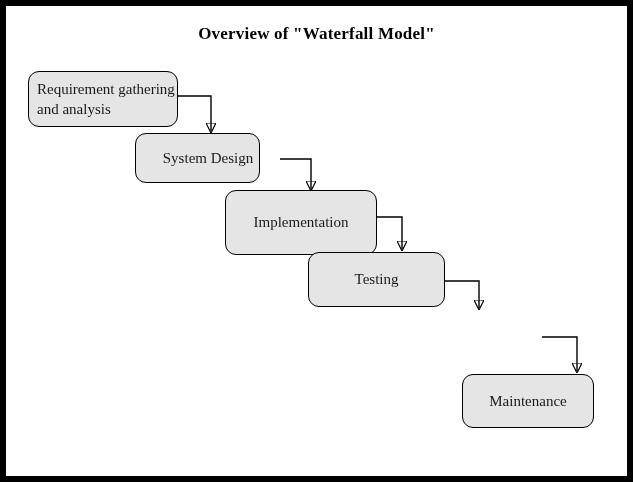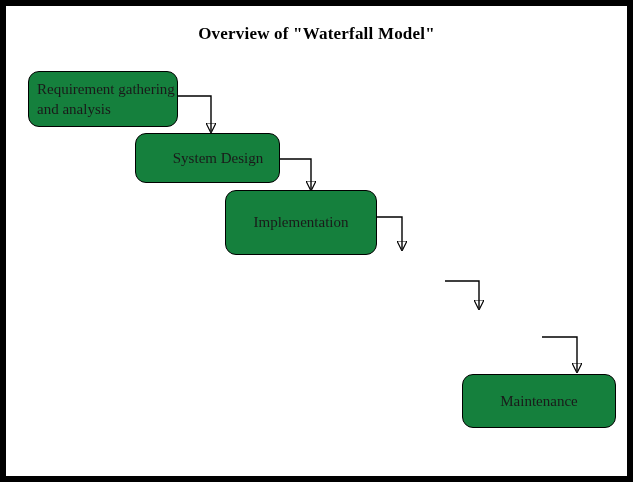--- a/index.html
+++ b/index.html
@@ -35,21 +35,21 @@
     left: 0;
     top: 0;
     width: 633px;
     height: 482px;
     pointer-events: none;
     z-index: 2;
   }
   .node {
     position: absolute;
     box-sizing: border-box;
-    background: #15803d;
+    background: #e5e5e5;
     border: 1.5px solid #000000;
     border-radius: 11px;
     display: flex;
     align-items: center;
     justify-content: center;
     text-align: center;
     font-family: "Liberation Serif", serif;
     font-size: 15px;
     line-height: 1.35;
     color: #1a1a1a;
@@ -82,27 +82,30 @@
     <path d="M 377 217 L 402 217 L 402 249" fill="none" stroke="#000000" stroke-width="1.4" marker-end="url(#open-arrow)"></path>
     <path d="M 445 281 L 479 281 L 479 308" fill="none" stroke="#000000" stroke-width="1.4" marker-end="url(#open-arrow)"></path>
     <path d="M 542 337 L 577 337 L 577 371" fill="none" stroke="#000000" stroke-width="1.4" marker-end="url(#open-arrow)"></path>
   </svg>
 
   <div class="node node--left" style="left:28px; top:71px; width:150px; height:56px;">
     <span class="node-label">Requirement gathering
 and analysis</span>
   </div>
 
-  <div class="node" style="left:135px; top:133px; width:145px; height:50px;padding-left:21px;">
+  <div class="node" style="left:135px; top:133px; width:125px; height:50px;padding-left:21px;">
     <span class="node-label">System Design</span>
   </div>
 
   <div class="node" style="left:225px; top:190px; width:152px; height:65px;">
     <span class="node-label">Implementation</span>
   </div>
 
+  <div class="node" style="left:308px; top:252px; width:137px; height:55px;">
+    <span class="node-label">Testing</span>
+  </div>
 
 
-  <div class="node" style="left:462px; top:374px; width:154px; height:54px;">
+  <div class="node" style="left:462px; top:374px; width:132px; height:54px;">
     <span class="node-label">Maintenance</span>
   </div>
 
 </div>
 
 </body></html>

